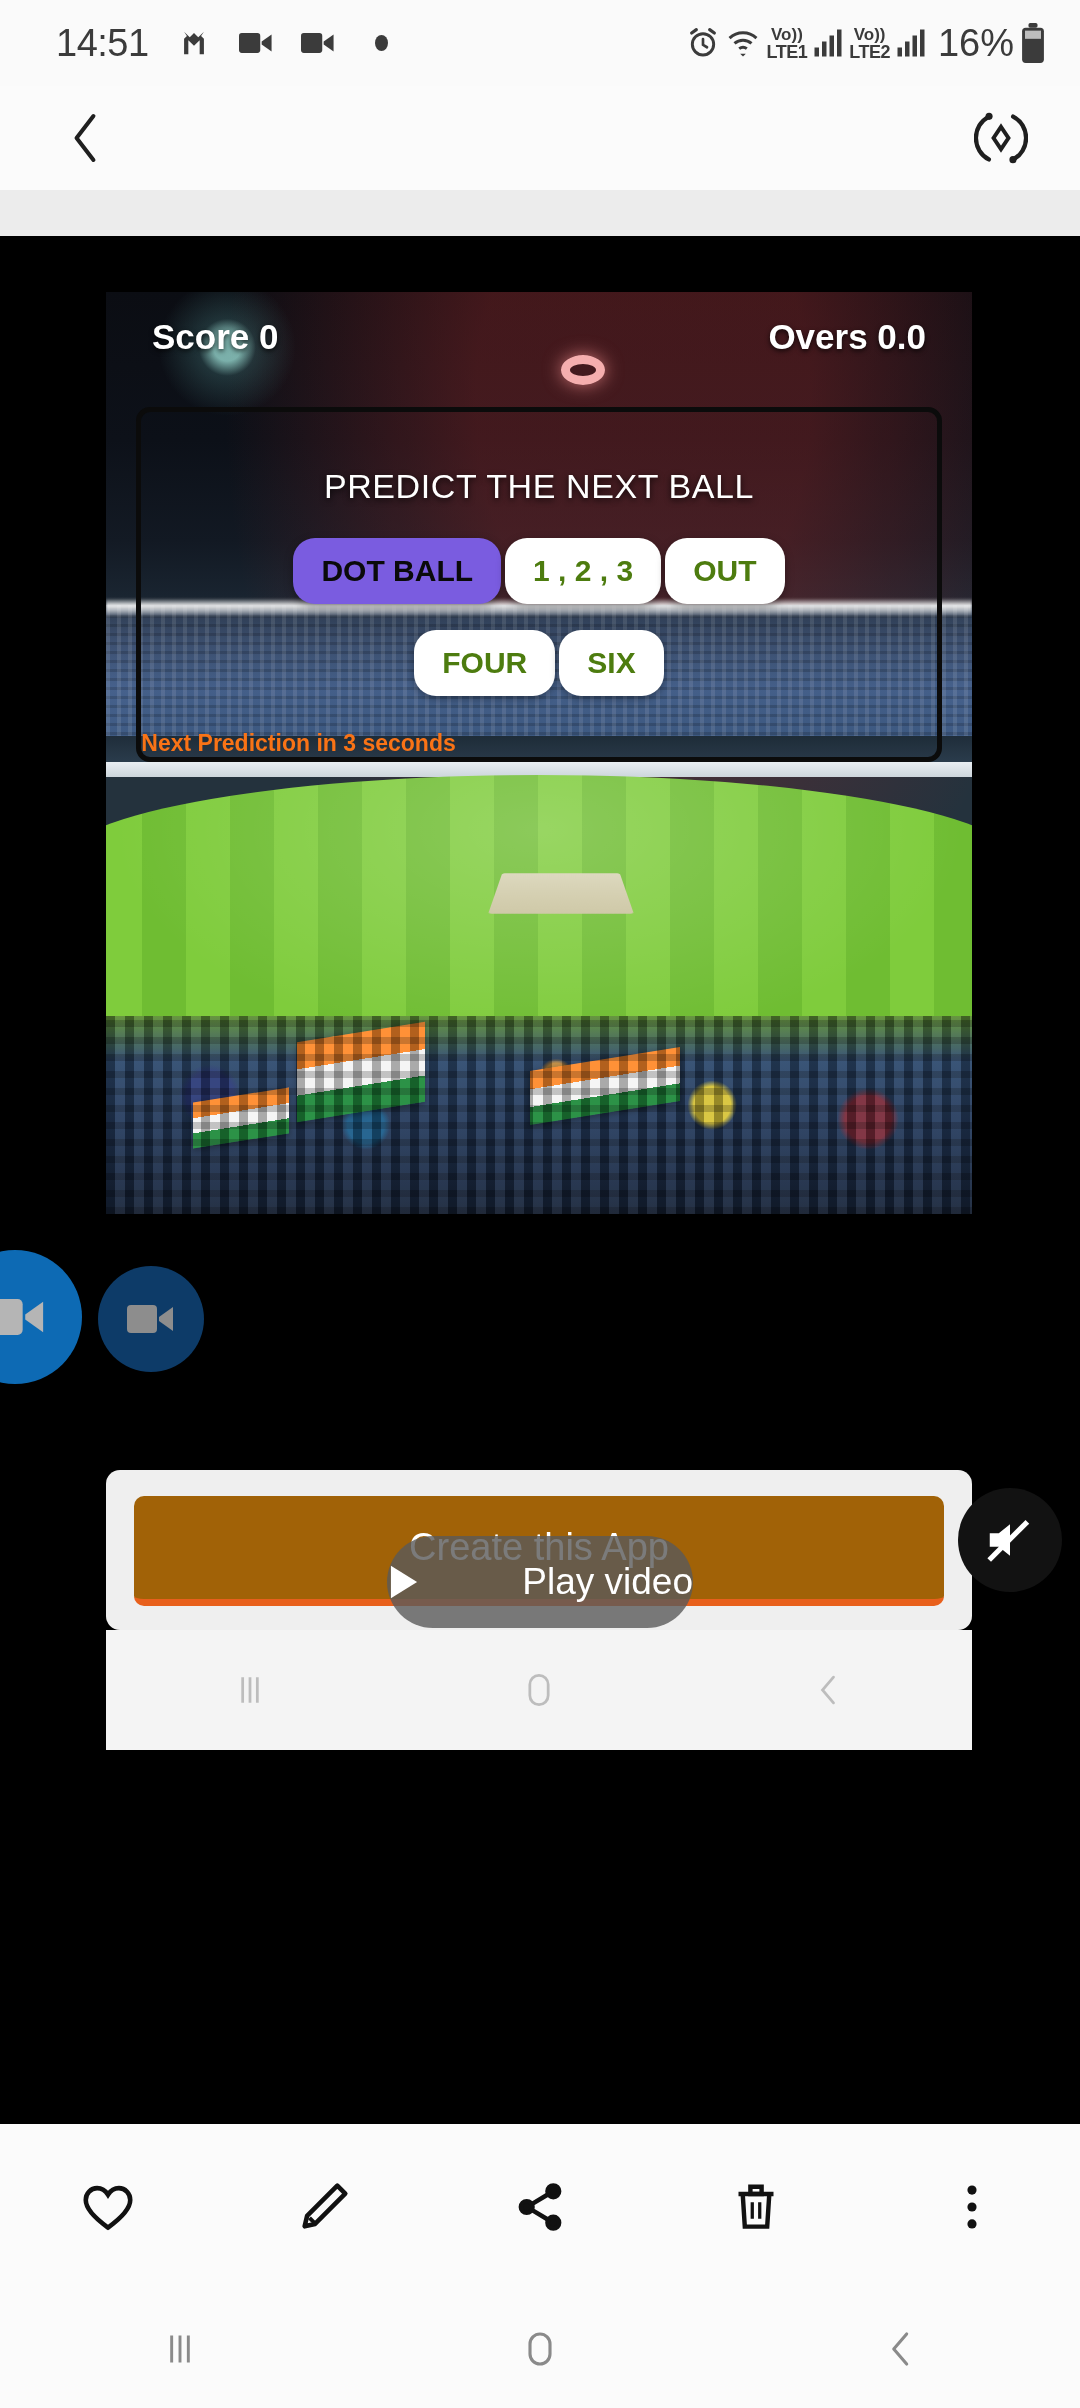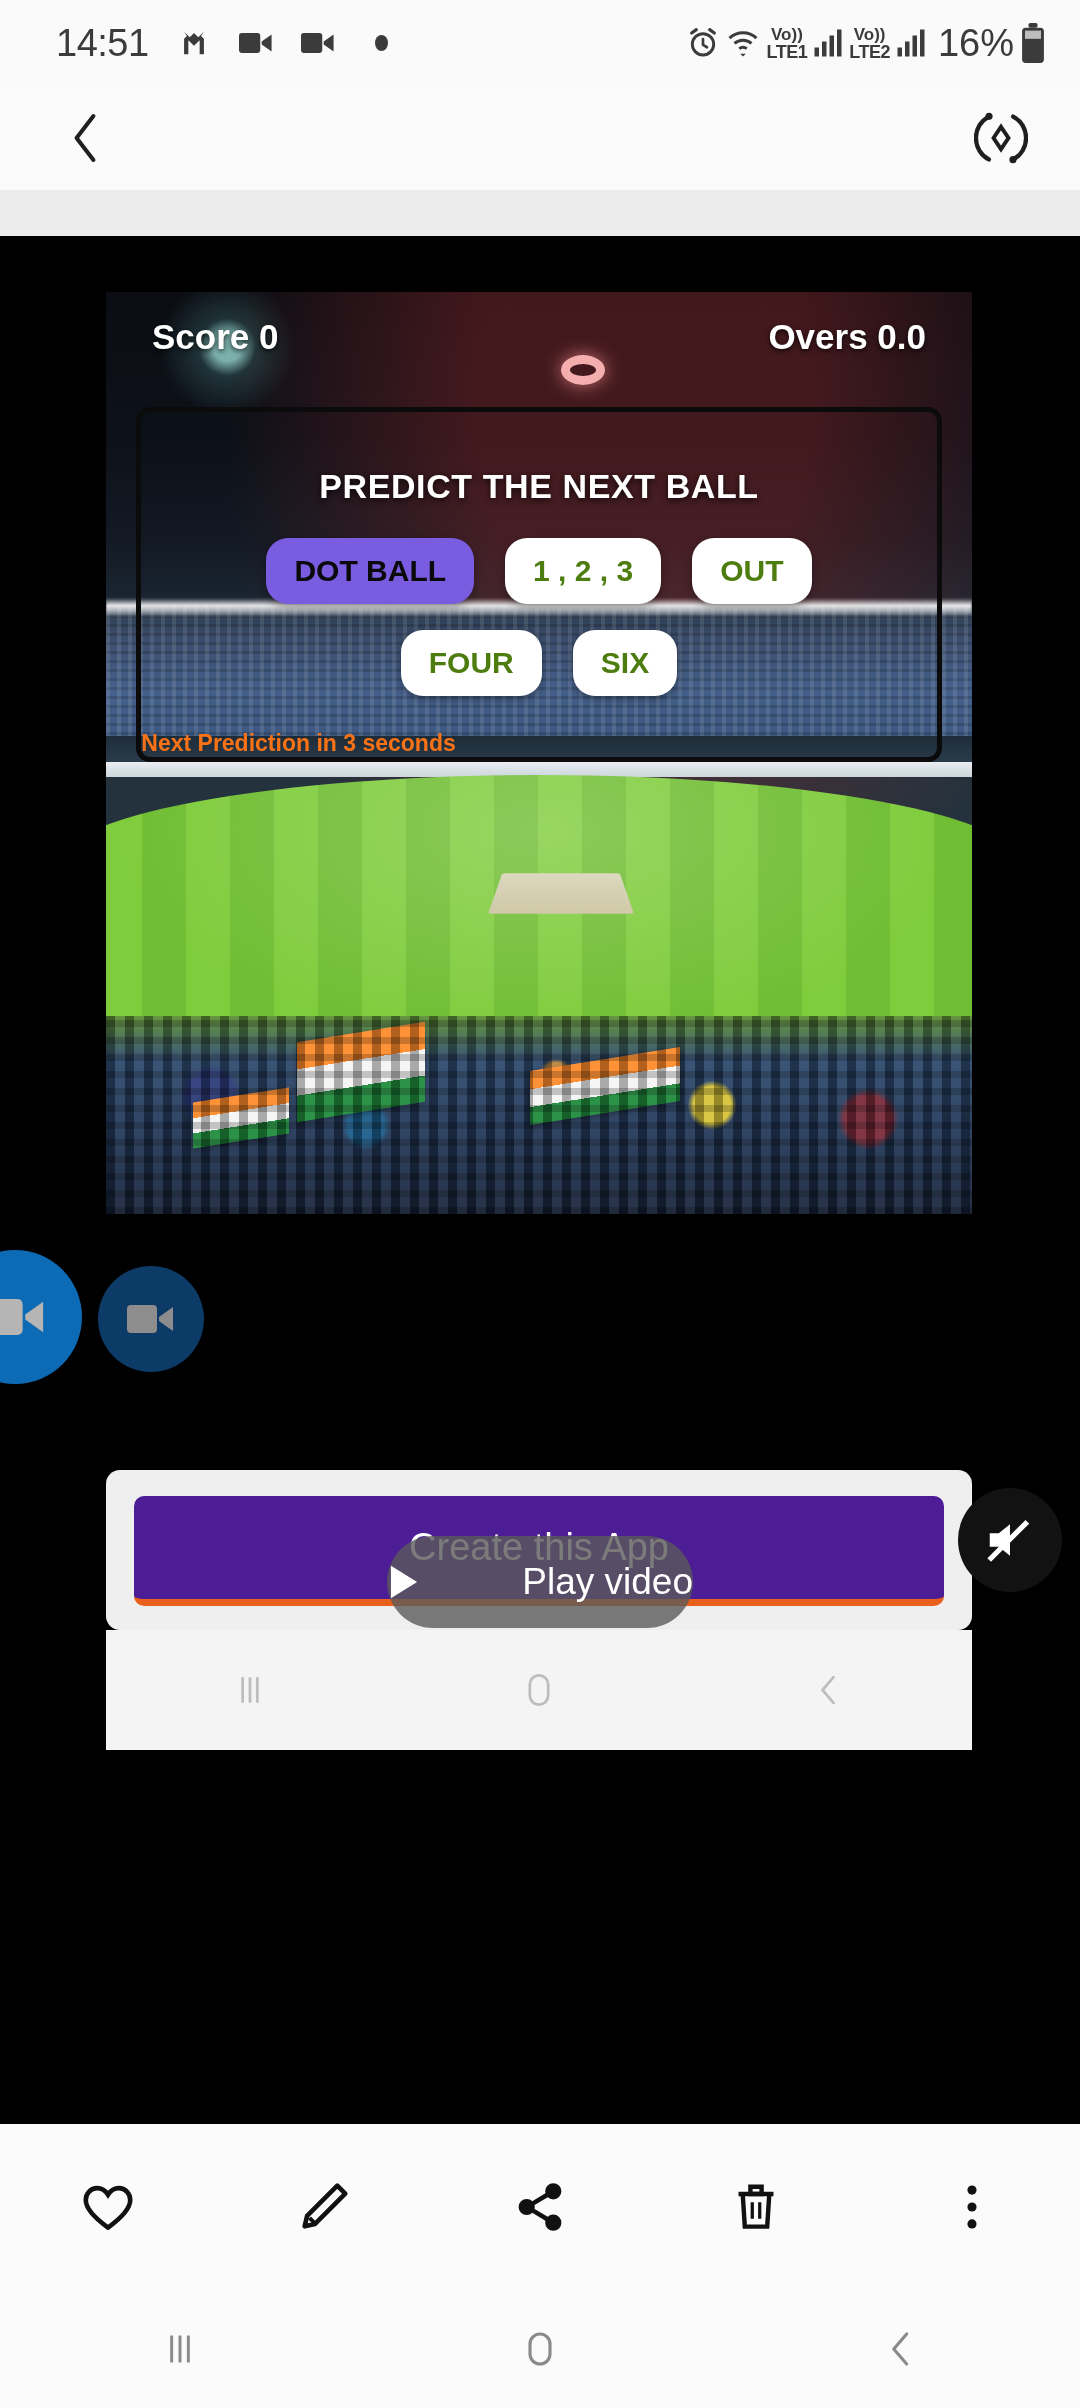--- a/index.html
+++ b/index.html
@@ -133,26 +133,26 @@
   }
 
   
   .predict-panel {
     position:absolute; top:12.5%; left:3.5%; width:93%; height:38.5%;
     border: 5px solid #0b0b0b; border-radius: 14px;
     background: rgba(0,0,0,0.02);
   }
   .predict-title {
     position:absolute; top:16%; left:0; width:100%;
-    text-align:center; color:#fff; font-weight:700; font-size: 34px;
+    text-align:center; color:#fff; font-weight:400; font-size: 34px;
     letter-spacing: 0.6px; text-shadow: 0 2px 6px rgba(0,0,0,.8);
   }
   .pred-row {
     position:absolute; left:0; width:100%;
-    display:flex; justify-content:center; align-items:center; gap: 31px;
+    display:flex; justify-content:center; align-items:center; gap: 4px;
   }
   .pred-row.r1 { top: 36.5%; }
   .pred-row.r2 { top: 63%; }
   .pred-btn {
     background:#fff; color:#4d7c0f; font-weight:800; font-size: 30px;
     border-radius: 22px; padding: 16px 28px; white-space:nowrap;
     box-shadow: 0 3px 8px rgba(0,0,0,.35);
   }
   .pred-btn.selected { background:#7a5ce0; color:#0a0a0a; }
   .countdown {
@@ -169,21 +169,21 @@
   .pip-b { left:98px;  top:1030px; width:106px; height:106px; background:#0d3b68; }
 
   
   .cta-card {
     position:absolute; left:106px; top:1234px; width:866px; height:160px;
     background:#efefef; border-radius: 14px;
     box-shadow: 0 2px 10px rgba(0,0,0,.35);
   }
   .cta-btn {
     position:absolute; left:28px; top:26px; width:810px; height:110px;
-    background:#4c1d95; border-radius: 10px;
+    background:#a16207; border-radius: 10px;
     border-bottom: 7px solid #e8601c;
     display:flex; align-items:center; justify-content:center;
     color:#fff; font-size: 38px; font-weight:400;
   }
   .inner-navbar {
     position:absolute; left:106px; top:1394px; width:866px; height:120px;
     background:#f4f4f4; display:flex; align-items:center; justify-content:space-around;
   }
   .play-pill {
     position:absolute; left:50%; transform:translateX(-50%);

